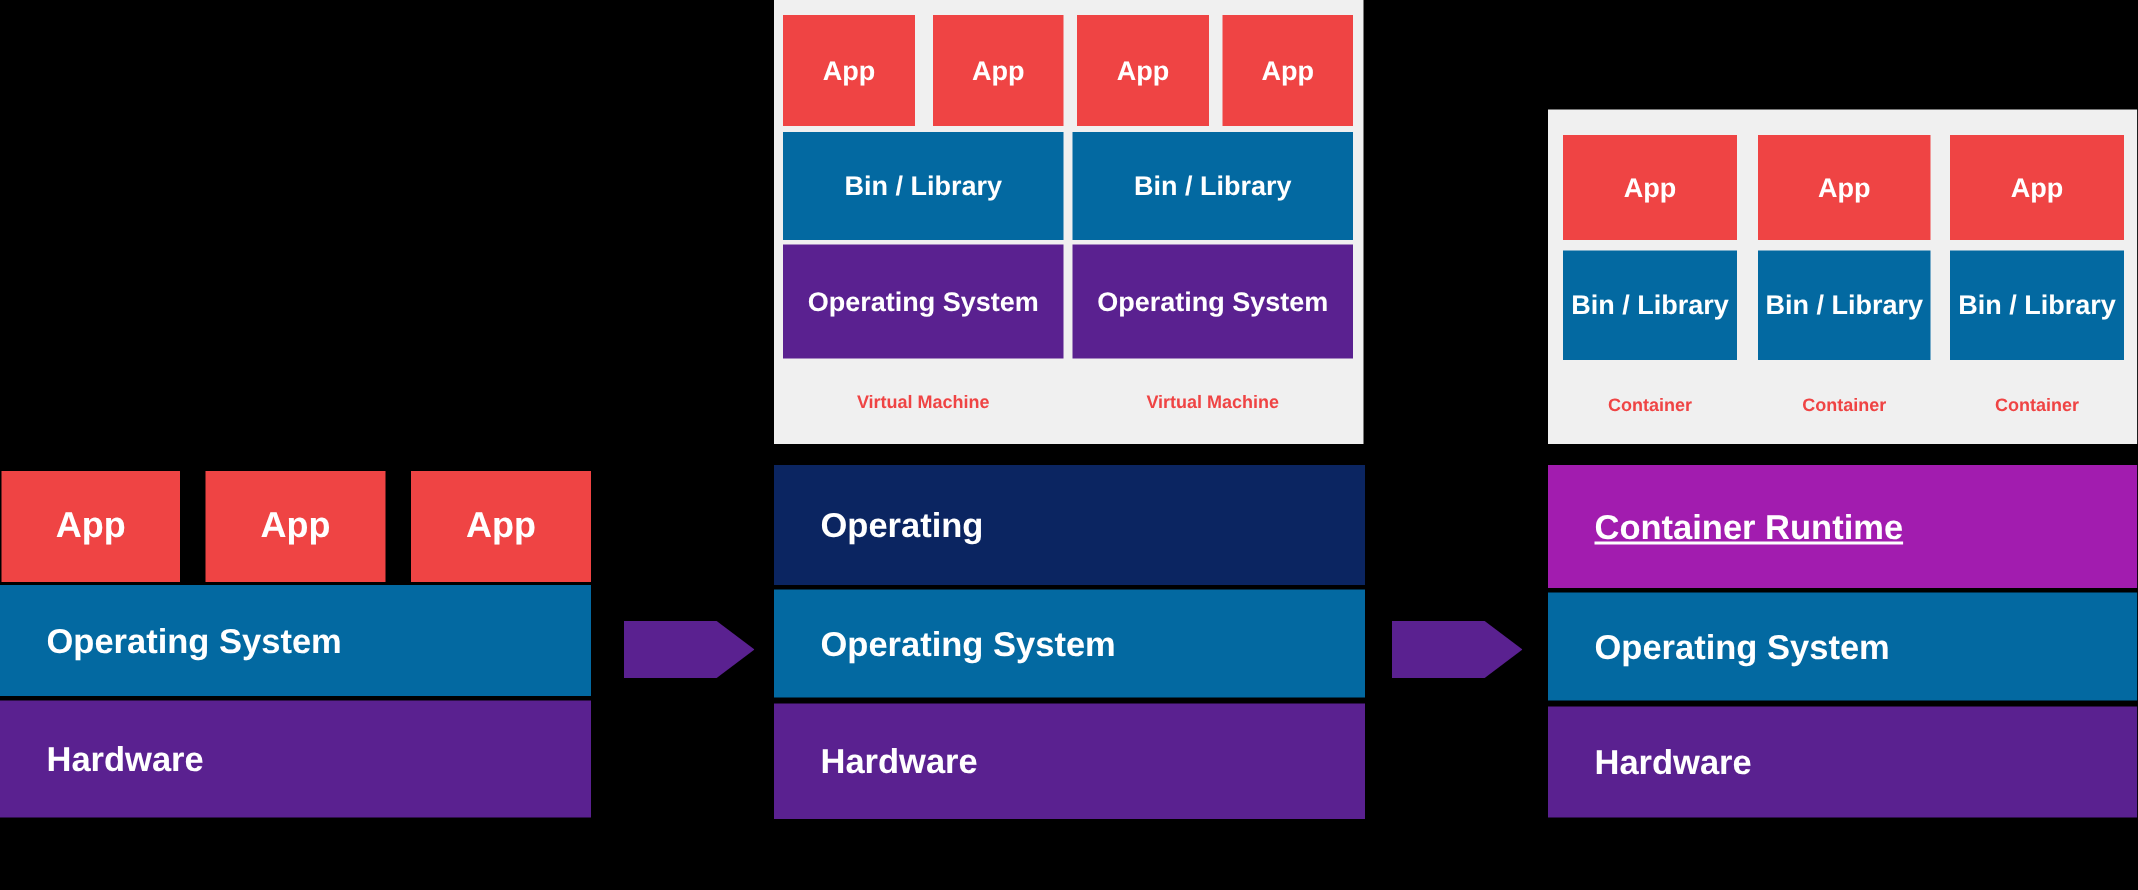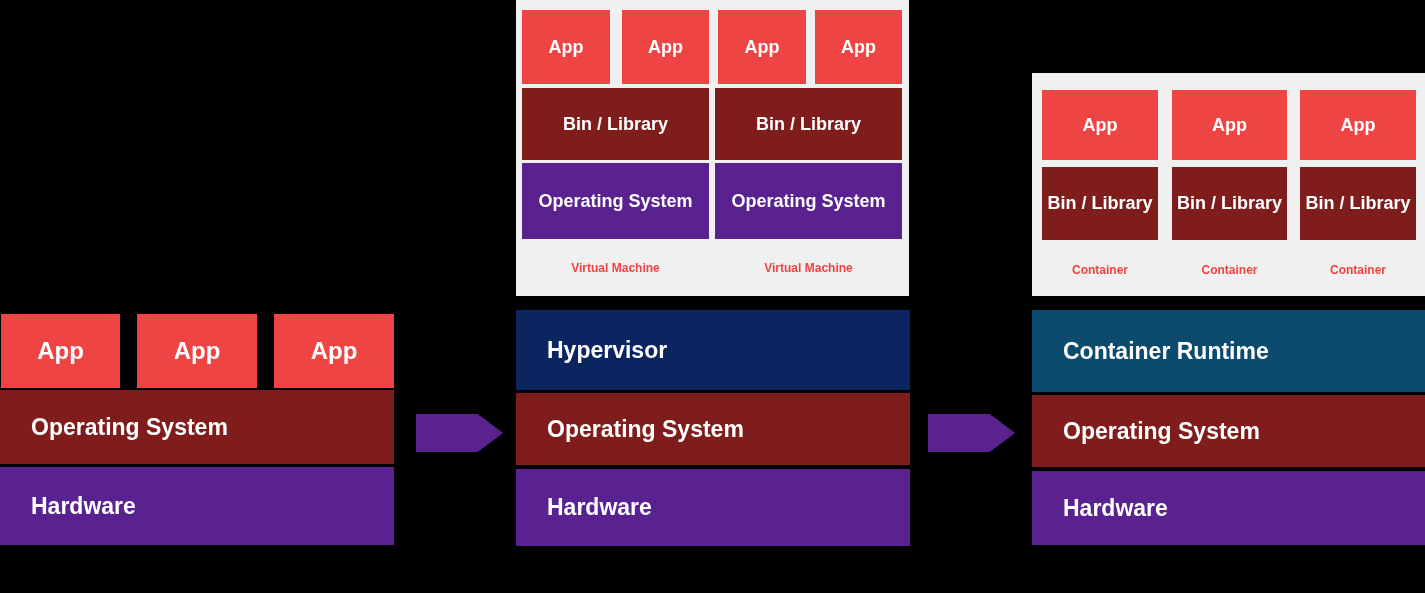--- a/index.html
+++ b/index.html
@@ -18,23 +18,23 @@
   .bar{
     position:absolute;display:flex;align-items:center;
     padding-left:31px;box-sizing:border-box;
     color:#fff;font-weight:bold;font-size:23px;
   }
   .caption{
     position:absolute;display:flex;align-items:center;justify-content:center;
     color:#ef4444;font-weight:bold;font-size:12px;
   }
   .app-blue{background:#ef4444;}
-  .dark-blue{background:#7f1d1d;}
+  .dark-blue{background:#0369a1;}
   .navy{background:#0b2561;}
-  .steel{background:#0c4a6e;}
+  .steel{background:#a21caf;text-decoration:underline;}
   .purple{background:#5a2190;}
   .fs-big{font-size:24px;}
   .fs-mid{font-size:18px;}
   .arrow{
     position:absolute;background:#5a2190;
     clip-path:polygon(0 0,71% 0,100% 50%,71% 100%,0 100%);
   }
 </style>
 </head>
 <body>
@@ -58,21 +58,21 @@
   <div class="box dark-blue fs-mid" style="left:522px;top:88px;width:187px;height:72px;">Bin / Library</div>
   <div class="box purple fs-mid" style="left:522px;top:163px;width:187px;height:76px;">Operating System</div>
   <div class="caption" style="left:522px;top:256px;width:187px;height:24px;">Virtual Machine</div>
 
   <div class="box app-blue fs-mid" style="left:718px;top:10px;width:88px;height:74px;">App</div>
   <div class="box app-blue fs-mid" style="left:815px;top:10px;width:87px;height:74px;">App</div>
   <div class="box dark-blue fs-mid" style="left:715px;top:88px;width:187px;height:72px;">Bin / Library</div>
   <div class="box purple fs-mid" style="left:715px;top:163px;width:187px;height:76px;">Operating System</div>
   <div class="caption" style="left:715px;top:256px;width:187px;height:24px;">Virtual Machine</div>
 
-  <div class="bar navy" style="left:516px;top:310px;width:394px;height:80px;">Hypervisor</div>
+  <div class="bar navy" style="left:516px;top:310px;width:394px;height:80px;">Operating</div>
   <div class="bar dark-blue" style="left:516px;top:393px;width:394px;height:72px;">Operating System</div>
   <div class="bar purple" style="left:516px;top:469px;width:394px;height:77px;">Hardware</div>
 
   <div class="panel" style="left:1032px;top:73px;width:393px;height:223px;"></div>
 
   <div class="box app-blue fs-mid" style="left:1042px;top:90px;width:116px;height:70px;">App</div>
   <div class="box dark-blue fs-mid" style="left:1042px;top:167px;width:116px;height:73px;">Bin / Library</div>
   <div class="caption" style="left:1042px;top:258px;width:116px;height:24px;">Container</div>
 
   <div class="box app-blue fs-mid" style="left:1172px;top:90px;width:115px;height:70px;">App</div>

